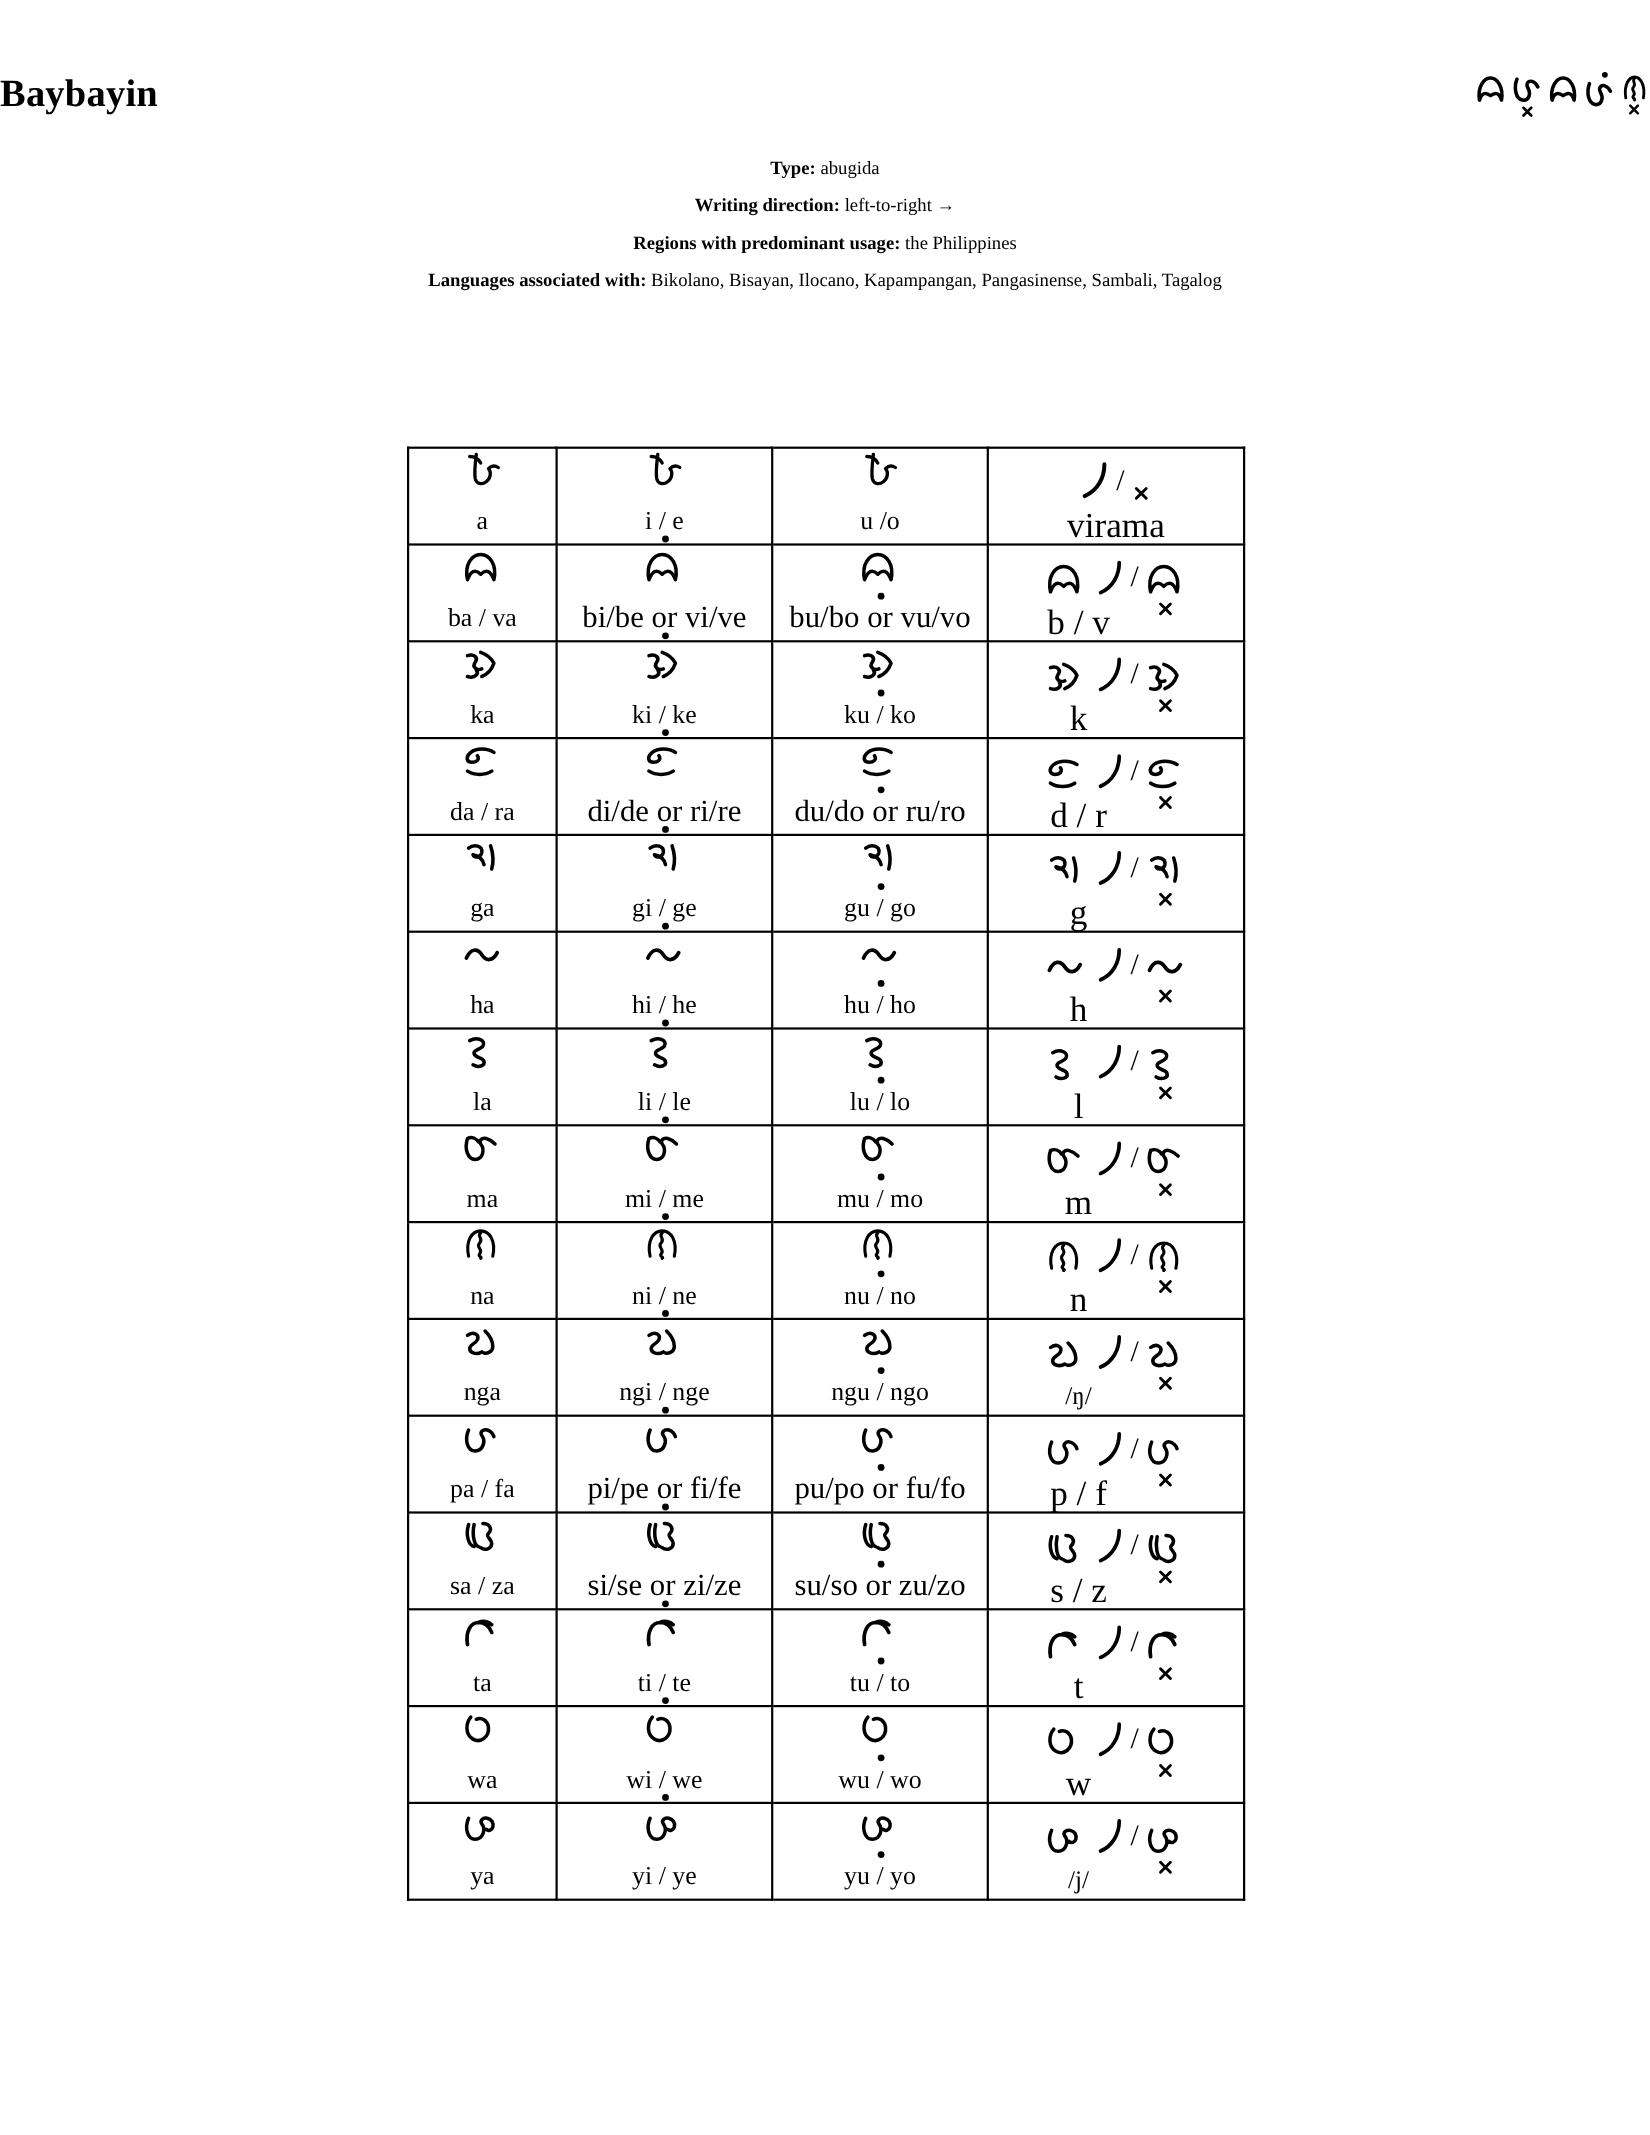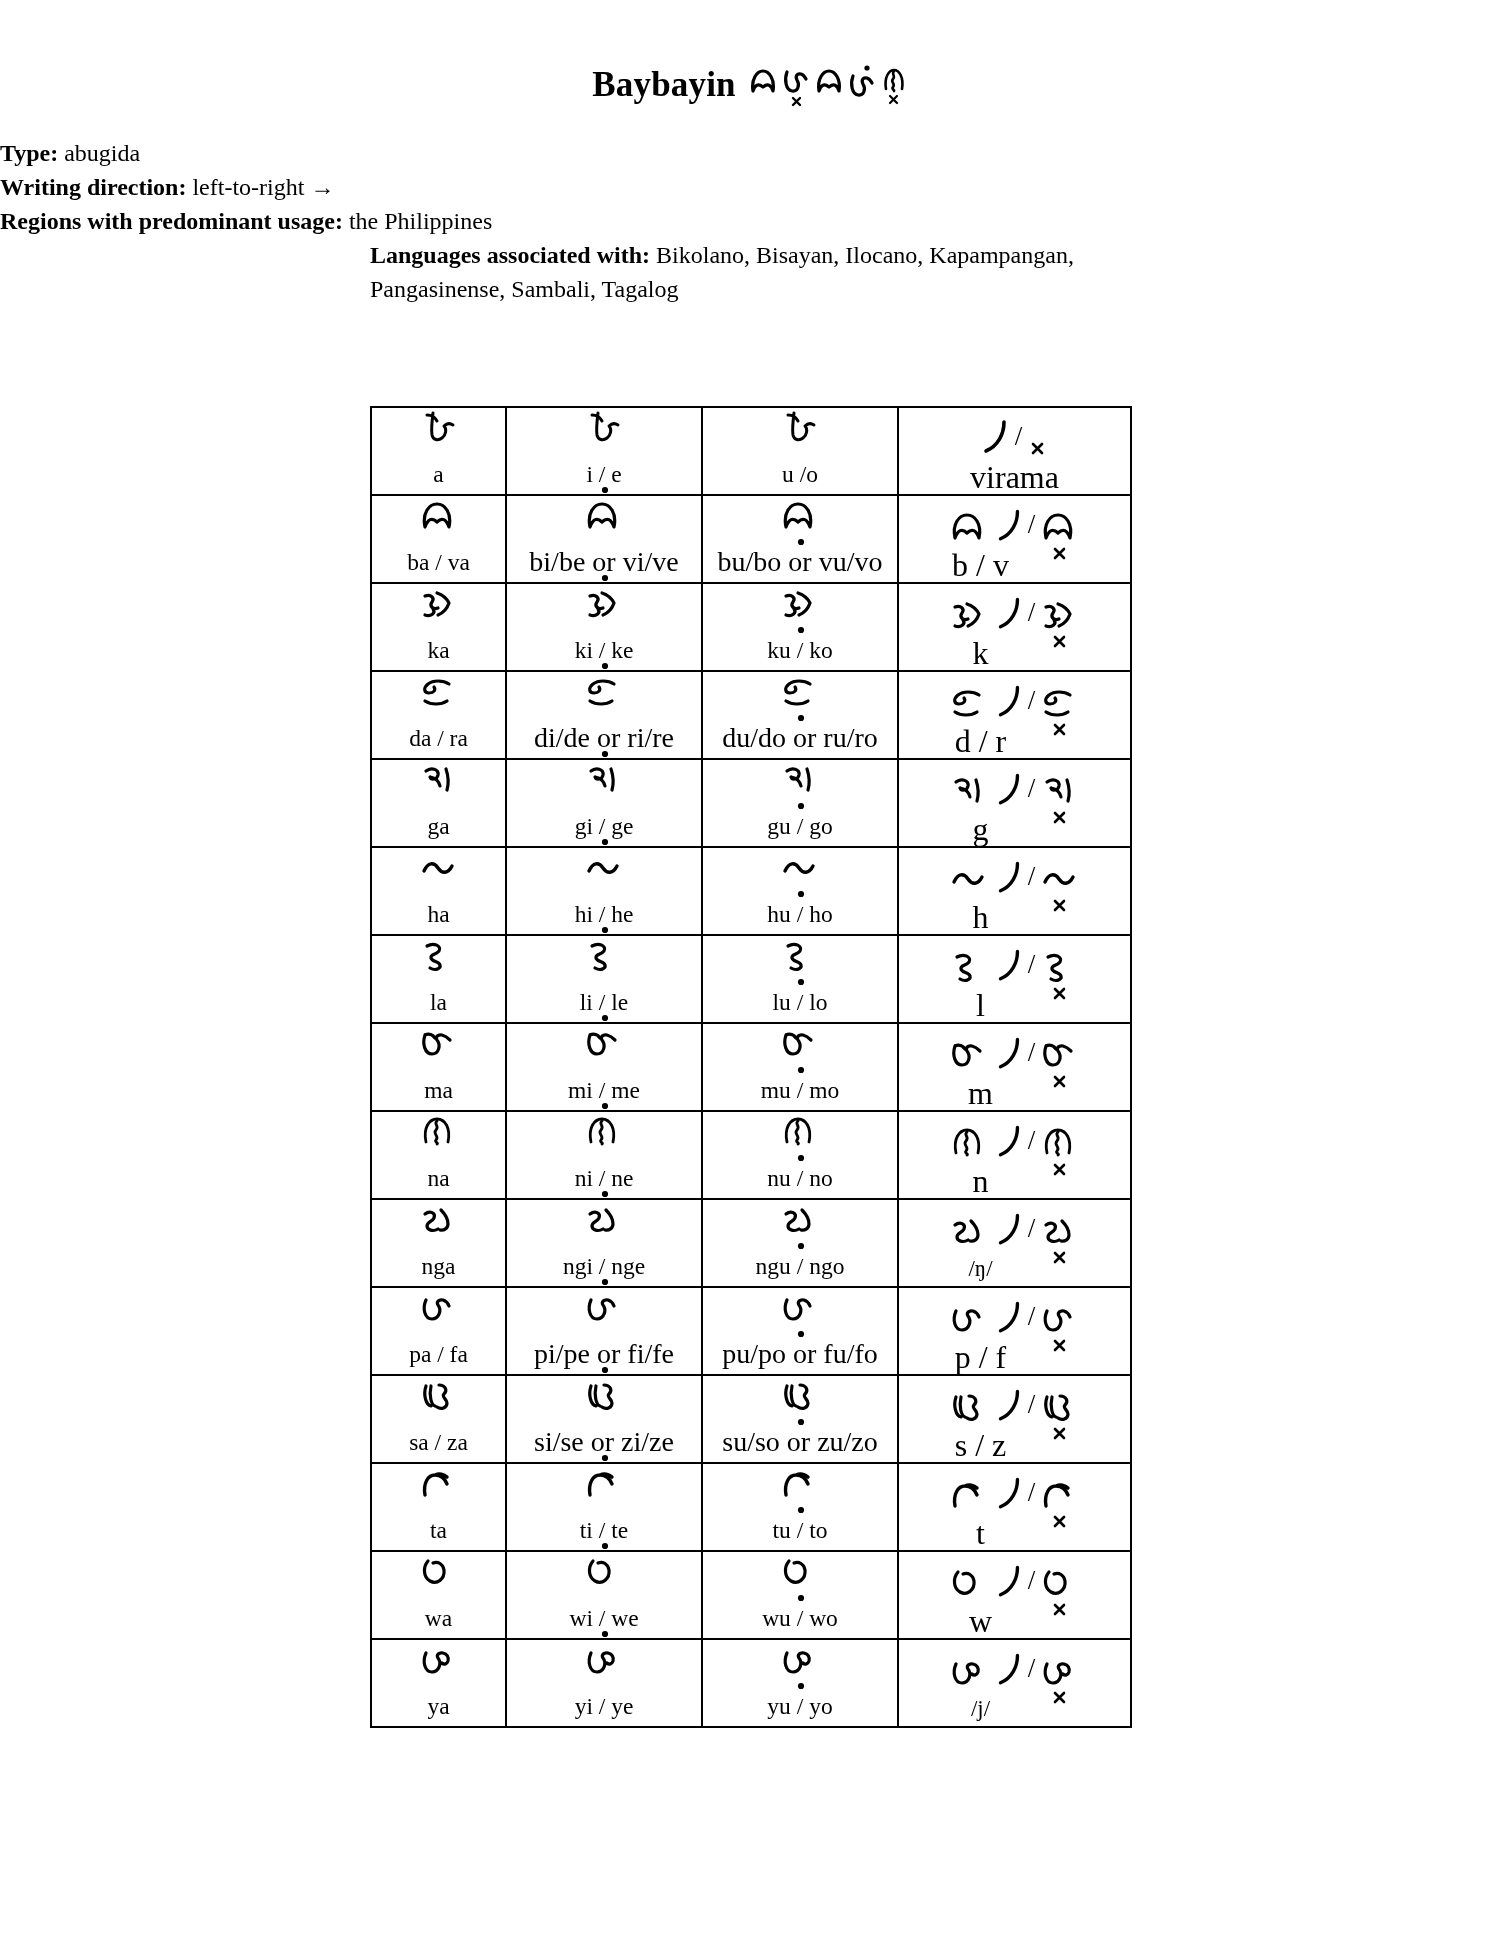--- a/index.html
+++ b/index.html
@@ -18,31 +18,31 @@
     padding-top: 62px;
   }
   
   .title-line {
     text-align: center;
     font-size: 35px;
     font-weight: bold;
     letter-spacing: 0.2px;
     display: flex;
     align-items: center;
-    justify-content: center;
+    justify-content: space-between;
     gap: 12px;
     height: 46px;
   }
   .title-text { font-weight: bold; }
   .title-script { display: inline-flex; align-items: flex-start; gap: 2px; }
 
   .meta {
     margin-top: 28px;
-    text-align: left;
-    font-size: 24px;
+    text-align: center;
+    font-size: 17px;
     line-height: 34px;
   }
   .meta .lbl { font-weight: bold; }
   .meta-row { white-space: nowrap; }
   .meta-row.wrap2 { white-space: normal; }
 
   
   .table-wrap {
     position: absolute;
     left: 370px;

